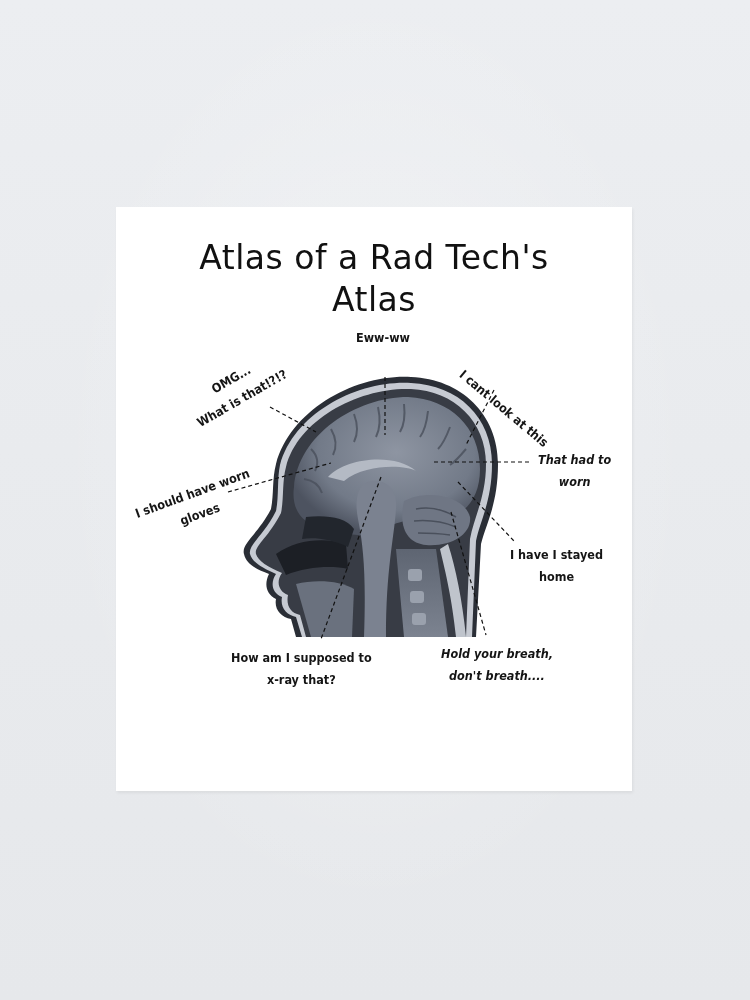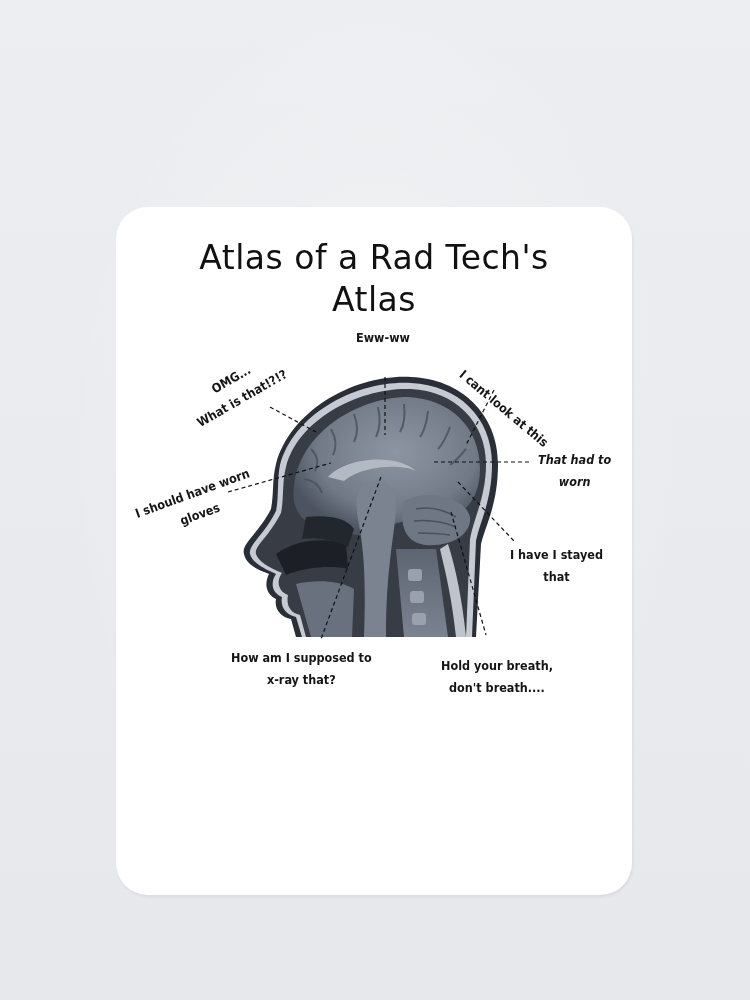--- a/index.html
+++ b/index.html
@@ -7,24 +7,23 @@
     width: 750px; height: 1000px; overflow: hidden; position: relative;
     background: linear-gradient(180deg, #eceef1 0%, #e9ebee 45%, #e6e8eb 100%);
     font-family: "DejaVu Sans", sans-serif;
   }
   .wall-shade {
     position: absolute; inset: 0;
     background: radial-gradient(ellipse at 50% 45%, rgba(255,255,255,0.35) 0%, rgba(255,255,255,0) 60%);
     pointer-events: none;
   }
   .poster {
-    position: absolute; left: 116px; top: 207px; width: 516px; height: 688px;
+    position: absolute; left: 116px; top: 207px; width: 516px; height: 584px;
     background: #ffffff;
     box-shadow: 1px 2px 3px rgba(0,0,0,0.06);
-    border-radius: 32px;
   }
   .title {
     position: absolute; left: 0; top: 30px; width: 516px; text-align: center;
     font-family: "DejaVu Sans", sans-serif; font-size: 33px; line-height: 42px;
     color: #111; letter-spacing: 0.5px; font-weight: normal;
   }
   .title span { display: block; }
   .scan {
     position: absolute; left: 120px; top: 162px; width: 270px; height: 268px;
   }
@@ -128,23 +127,23 @@
   <div class="lbl" style="left:20px;top:275px;transform:rotate(-20deg);transform-origin:center;">
     <span>I should have worn</span>
     <span>gloves</span>
   </div>
   <div class="lbl" style="left:422px;top:242px;font-style:italic;">
     <span>That had to</span>
     <span>worn</span>
   </div>
   <div class="lbl" style="left:394px;top:337px;">
     <span>I have I stayed</span>
-    <span>that</span>
+    <span>home</span>
   </div>
   <div class="lbl" style="left:115px;top:440px;">
     <span>How am I supposed to</span>
     <span>x-ray that?</span>
   </div>
-  <div class="lbl" style="left:325px;top:448px;">
+  <div class="lbl" style="left:325px;top:436px;font-style:italic;">
     <span>Hold your breath,</span>
     <span>don't breath....</span>
   </div>
 </div>
 
 </body></html>

